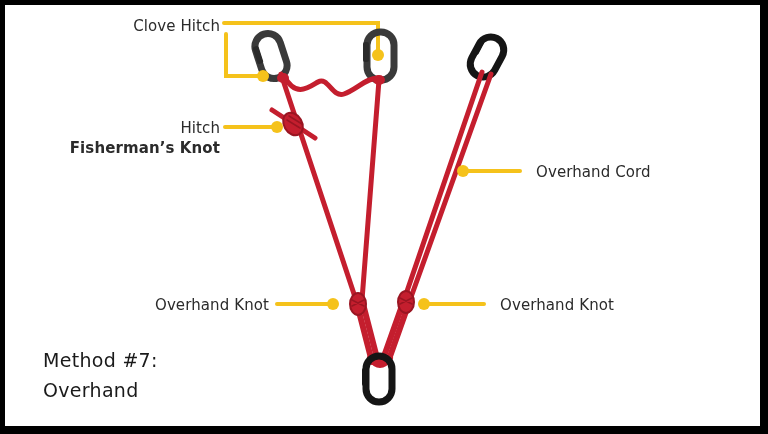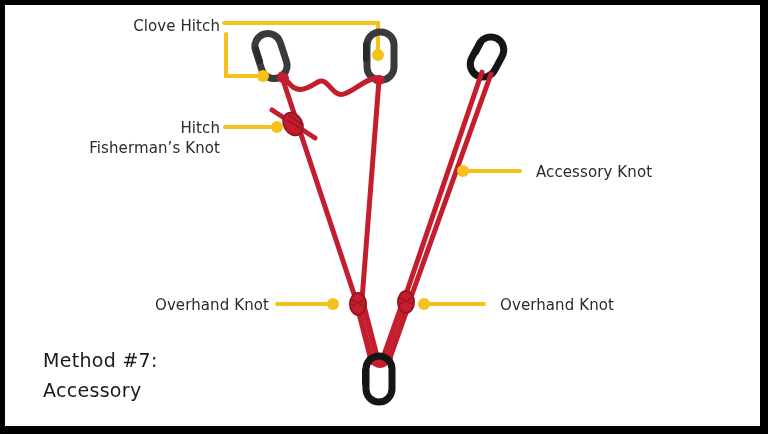--- a/index.html
+++ b/index.html
@@ -117,25 +117,25 @@
       <circle cx="277" cy="127" r="6"></circle>
       <circle cx="463" cy="171" r="6"></circle>
       <circle cx="333" cy="304" r="6"></circle>
       <circle cx="424" cy="304" r="6"></circle>
     </g>
   </svg>
 
   <div class="label right" style="left:110px; top:11px; width:105px;">Clove Hitch</div>
 
   <div class="label right" style="left:60px; top:113px; width:155px;">Hitch</div>
-  <div class="label right" style="left:60px; top:133px; width:155px;">Fisherman’s Knot</div>
+  <div class="label right" style="left:60px; top:133px; width:155px;font-weight:bold;">Fisherman’s Knot</div>
 
-  <div class="label" style="left:531px; top:157px;">Accessory Knot</div>
+  <div class="label" style="left:531px; top:157px;">Overhand Cord</div>
 
   <div class="label right" style="left:120px; top:290px; width:144px;">Overhand Knot</div>
 
   <div class="label" style="left:495px; top:290px;">Overhand Knot</div>
 
   <div class="title">
     <span>Method #7:</span>
-    <span>Accessory</span>
+    <span>Overhand</span>
   </div>
 </div>
 
 </body></html>

